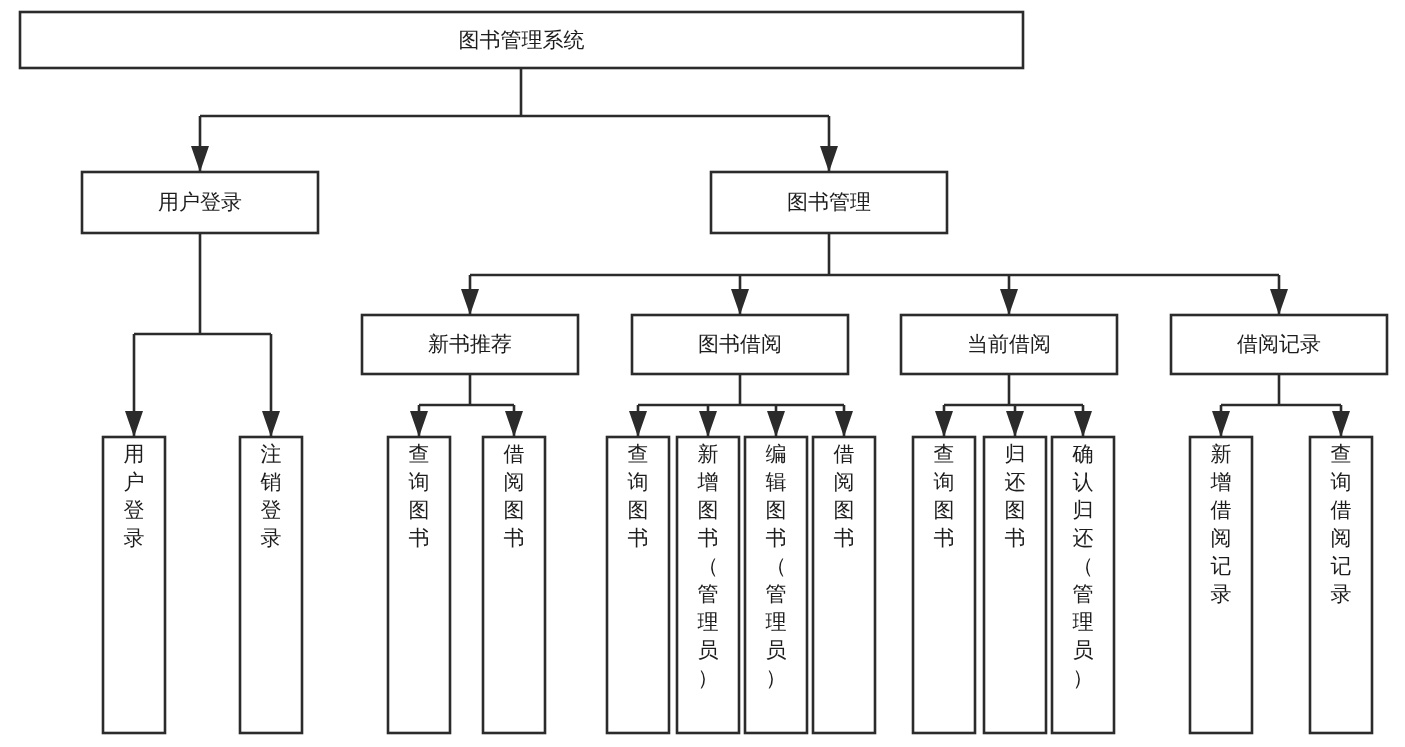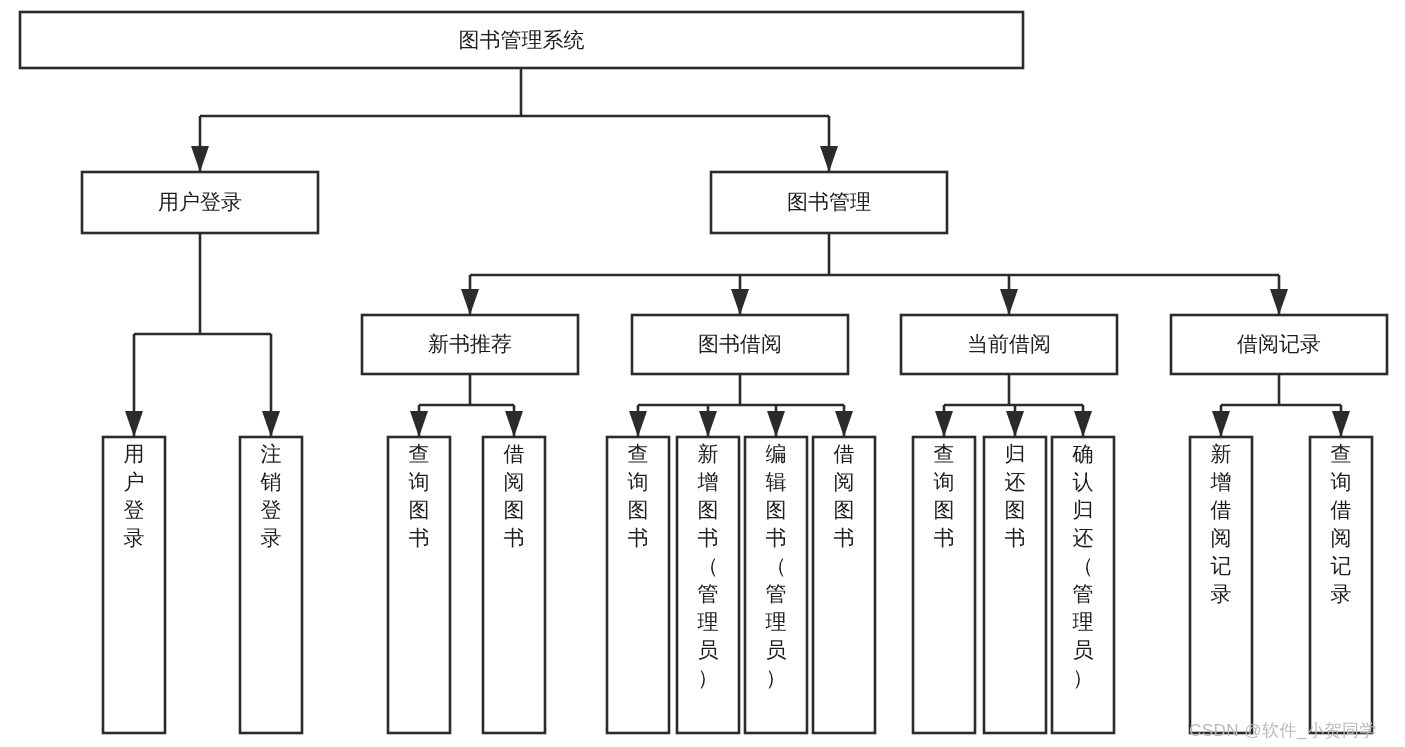--- a/index.html
+++ b/index.html
@@ -213,15 +213,14 @@
           <text x="1221" class="node-label-v"><tspan x="1221" y="461">新</tspan><tspan x="1221" y="489">增</tspan><tspan x="1221" y="517">借</tspan><tspan x="1221" y="545">阅</tspan><tspan x="1221" y="573">记</tspan><tspan x="1221" y="601">录</tspan></text>
         </g>
         <g>
           <rect x="1310" y="437" width="62" height="296" class="node-box"></rect>
           <text x="1341" class="node-label-v"><tspan x="1341" y="461">查</tspan><tspan x="1341" y="489">询</tspan><tspan x="1341" y="517">借</tspan><tspan x="1341" y="545">阅</tspan><tspan x="1341" y="573">记</tspan><tspan x="1341" y="601">录</tspan></text>
         </g>
       </g>
 
   </svg>
 
-  <div class="watermark">CSDN @软件_小贺同学</div>
 
 </div>
 
 </body></html>

